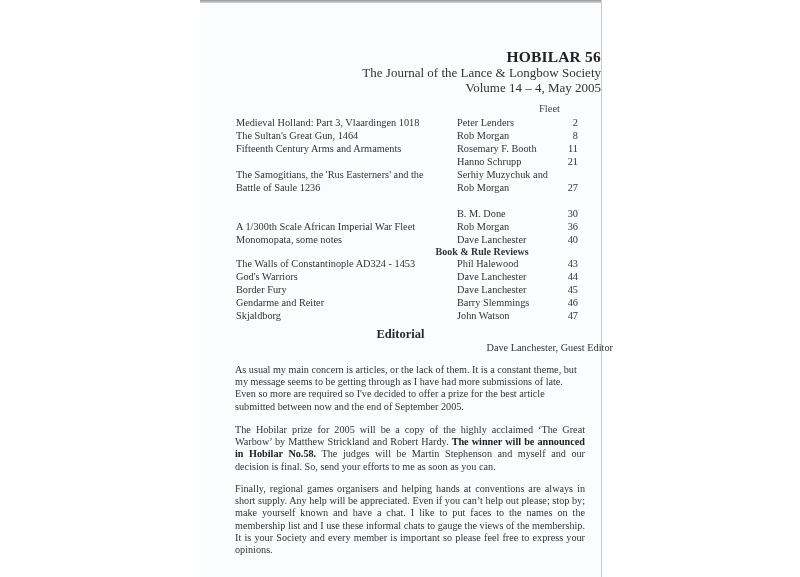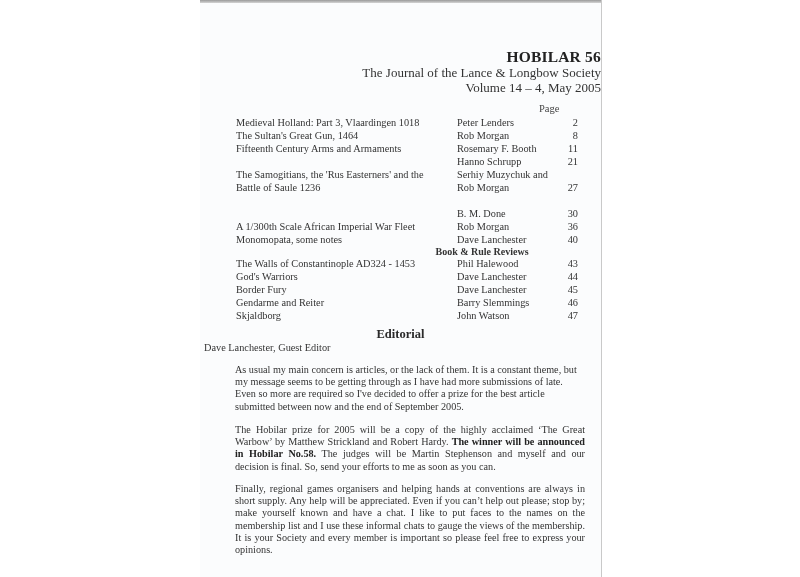--- a/index.html
+++ b/index.html
@@ -126,24 +126,24 @@
       left: 0;
       width: 401px;
       top: 327px;
       text-align: center;
       font-size: 12.5px;
       font-weight: bold;
       color: #2a2a2a;
     }
     .editorial-byline {
       position: absolute;
-      left: 4px;
+      left: 12px;
       width: 401px;
       top: 342px;
-      text-align: left;
+      text-align: right;
       font-size: 10.3px;
       color: #333;
     }
     .para {
       position: absolute;
       left: 35px;
       width: 350px;
       font-size: 10.2px;
       line-height: 12.2px;
       color: #333;
@@ -157,21 +157,21 @@
 </head>
 <body>
 
 <div class="page">
   <div class="top-strip"></div>
 
   <div class="masthead title">HOBILAR 56</div>
   <div class="masthead subtitle">The Journal of the Lance &amp; Longbow Society</div>
   <div class="masthead volume">Volume 14 – 4, May 2005</div>
 
-  <div class="page-col-label">Page</div>
+  <div class="page-col-label">Fleet</div>
 
   <div class="toc">
 
     <div class="toc-row">
       <div class="toc-title">
           <span>Medieval Holland: Part 3, Vlaardingen 1018</span>
         </div>
       <div class="toc-author">
           <span>Peter Lenders</span>
         </div>

